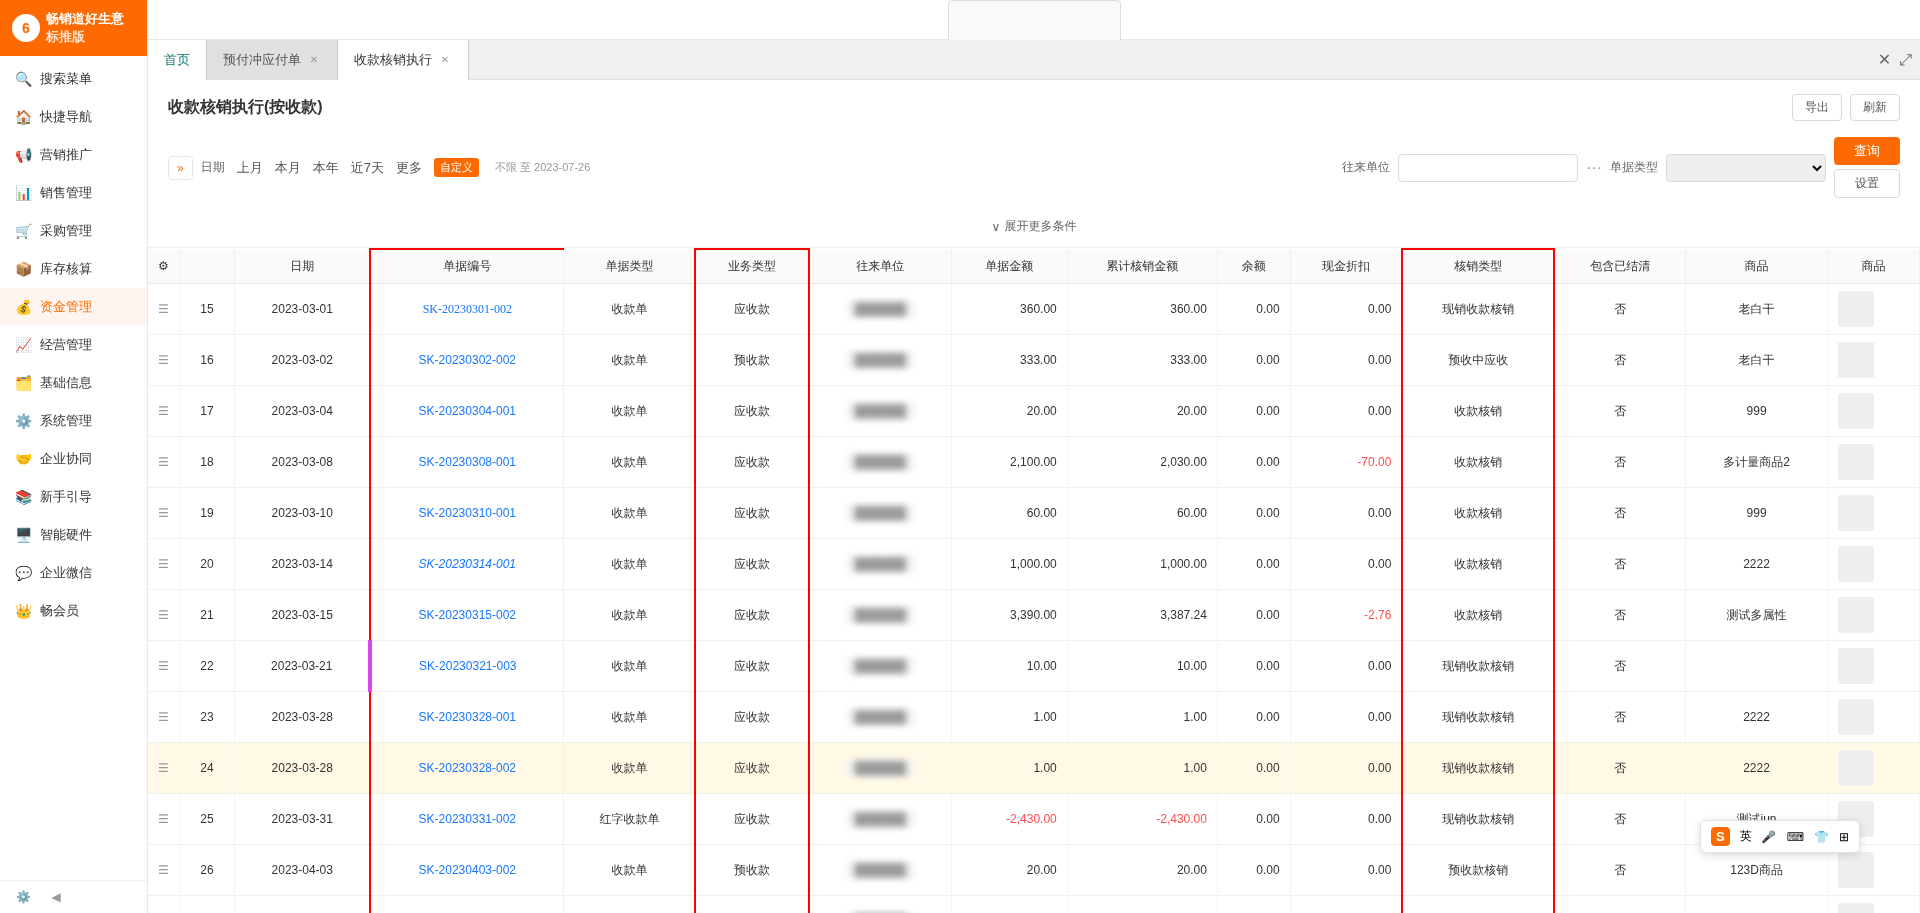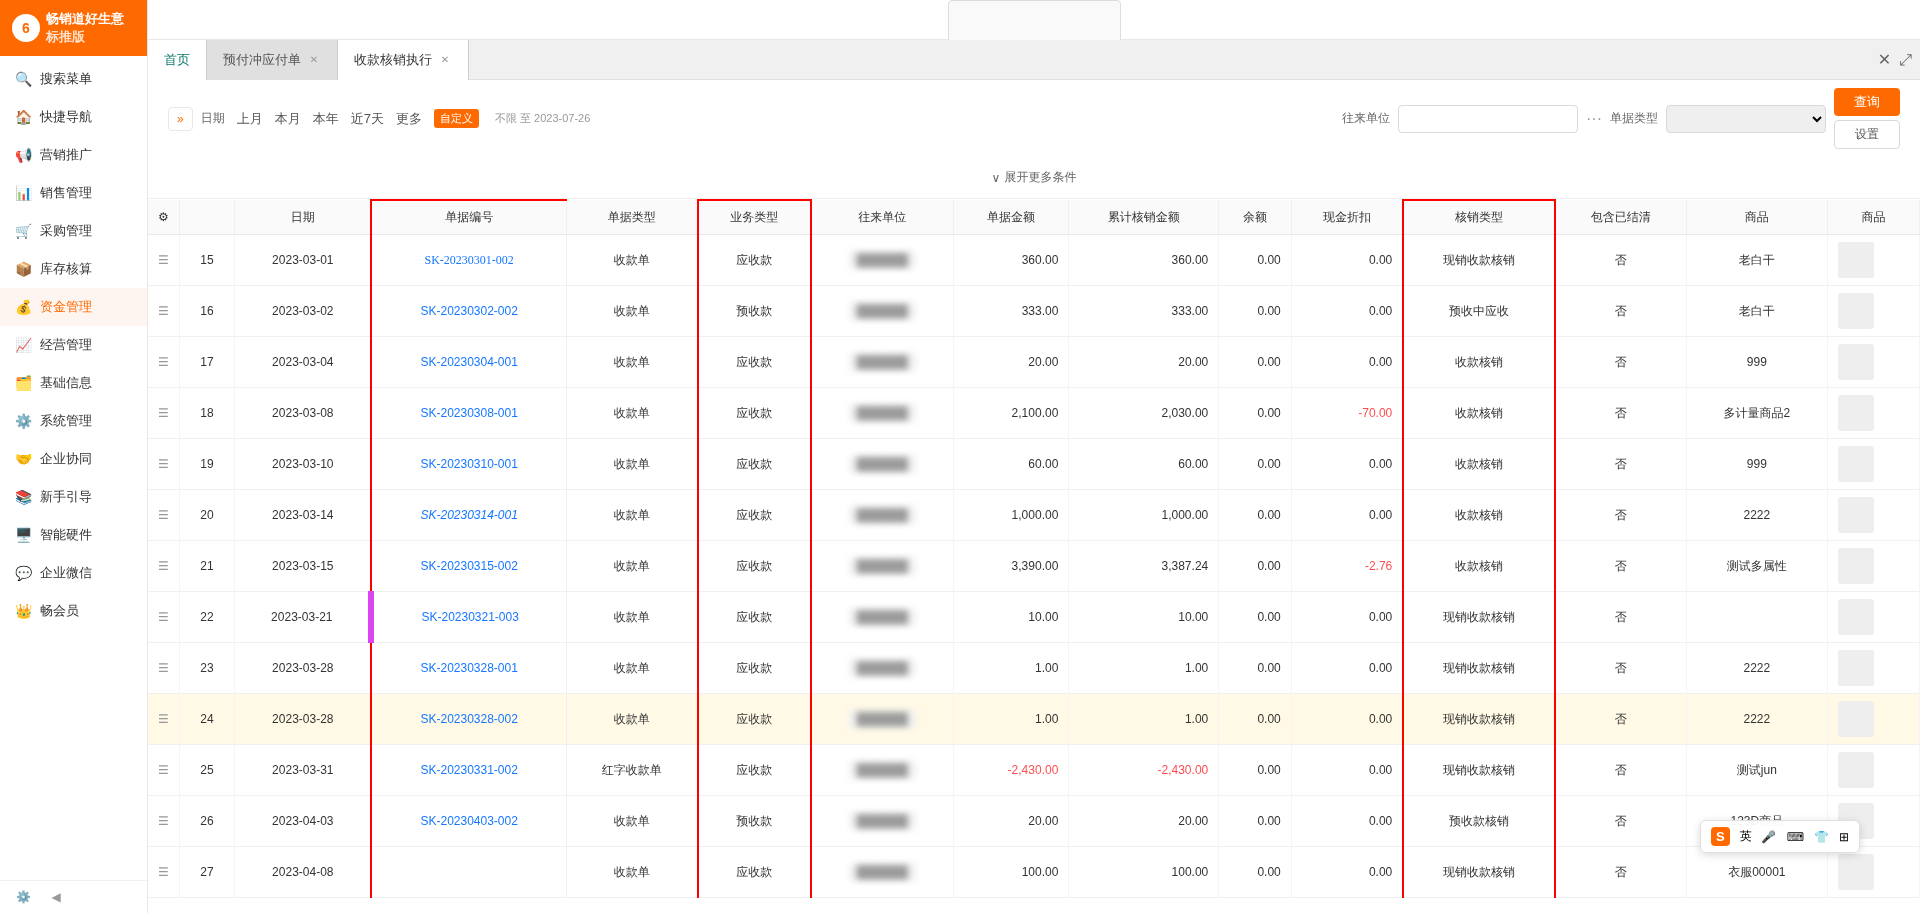--- a/index.html
+++ b/index.html
@@ -211,20 +211,27 @@
     </div>
     <div class="topbar-spacer"></div>
     <div class="tabs-right">
       <span class="tabs-right-icon">✕</span>
       <span class="tabs-right-icon">⤢</span>
     </div>
   </div>
 
   <div class="content">
 
+    <div class="page-header">
+      <h2 class="page-title">收款核销执行(按收款)</h2>
+      <div class="page-actions">
+        <button class="btn-outline">导出</button>
+        <button class="btn-outline">刷新</button>
+      </div>
+    </div>
 
     <div class="filter-bar">
       <div class="filter-row">
         <button class="filter-btn-expand">
           <span>»</span>
         </button>
         <div class="filter-section">
           <span class="filter-label">日期</span>
           <div class="filter-date-btns">
             <button class="filter-date-btn">上月</button>
@@ -415,21 +422,21 @@
       <td>否</td>
       <td>测试多属性</td>
       <td>
                 <div style="width:36px;height:36px;background:#eee;border-radius:3px;"></div>
               </td>
     </tr>
             <tr>
       <td class="settings-icon-cell">☰</td>
       <td>22</td>
       <td>2023-03-21</td>
-      <td style="border-left:6px solid #d946ef; border-right:1px solid #f0f0f0;"><a class="td-link">SK-20230321-003</a></td>
+      <td style="border-left:4px solid #d946ef; border-right:1px solid #f0f0f0;"><a class="td-link">SK-20230321-003</a></td>
       <td>收款单</td>
       <td style="border-left:2px solid red; border-right:2px solid red;">应收款</td>
       <td><span class="td-blur">██████</span></td>
       <td class="td-right ">10.00</td>
       <td class="td-right ">10.00</td>
       <td class="td-right">0.00</td>
       <td class="td-right ">0.00</td>
       <td style="border-left:2px solid red; border-right:2px solid red;">现销收款核销</td>
       <td>否</td>
       <td></td>

